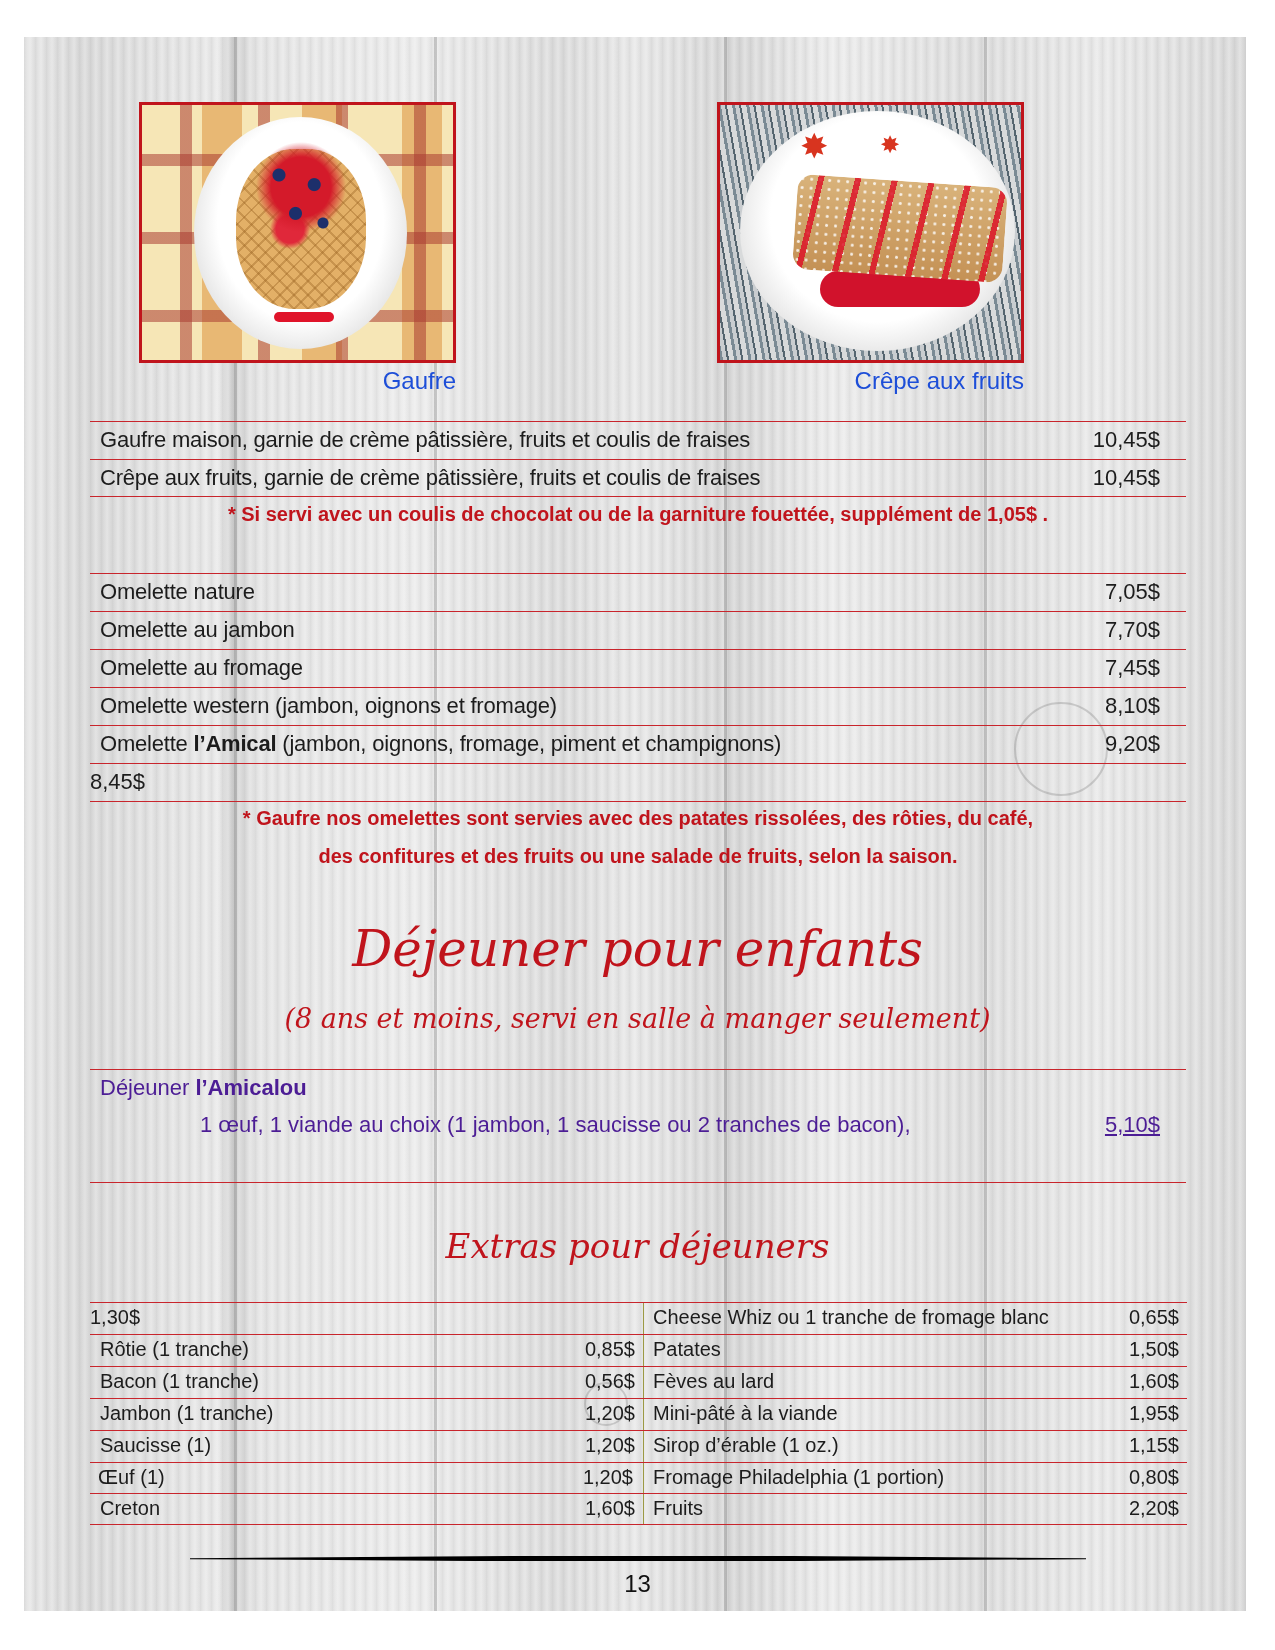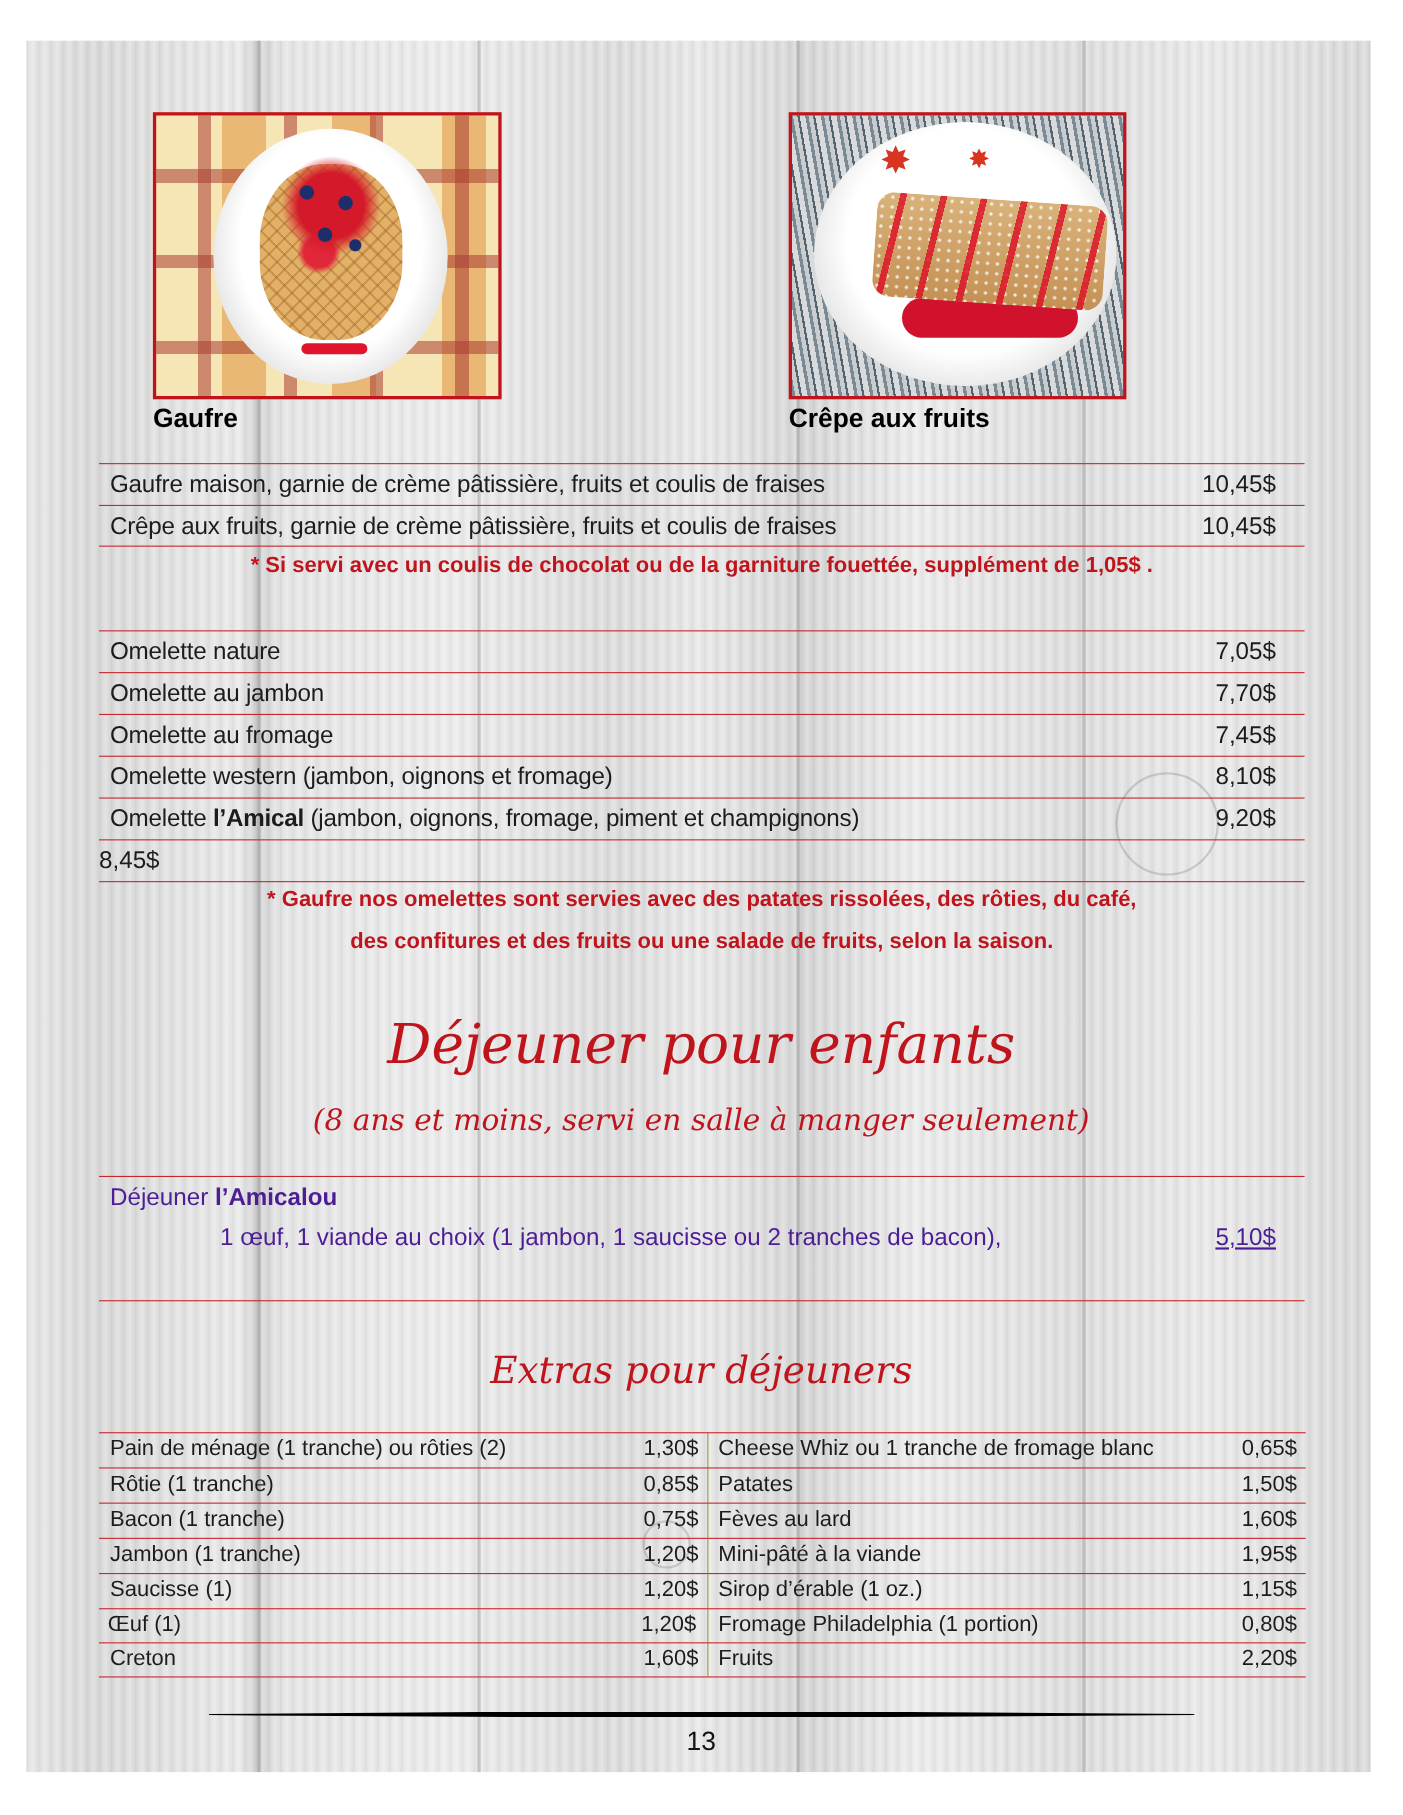--- a/index.html
+++ b/index.html
@@ -56,22 +56,22 @@
       background:
         repeating-linear-gradient(100deg, transparent 0 20px, rgba(220,20,40,0.85) 20px 26px, transparent 26px 36px),
         radial-gradient(circle, rgba(255,255,255,0.8) 1px, transparent 2px) 0 0/9px 9px,
         linear-gradient(180deg, #d9b37b, #c49155);
       transform:rotate(4deg);
   }
   .crepe-sauce { position:absolute; left:80px; top:160px; width:160px; height:36px; border-radius:30px; background:#d1122c; }
   .star { position:absolute; color:#d8341f; font-size:34px; line-height:1; }
 
   .caption {
-    position:absolute; top:367px; color:#000000; font-family:"Liberation Sans", sans-serif;
-    font-weight:bold; font-size:24px; text-align:left;
+    position:absolute; top:367px; color:#1d4ed8; font-family:"Liberation Sans", sans-serif;
+    font-weight:normal; font-size:24px; text-align:right;
   }
 
   .rule { position:absolute; left:90px; width:1096px; height:0; border-top:1.5px solid #c8252c; }
   .row {
     position:absolute; left:90px; width:1096px; height:37px;
     display:flex; align-items:center; justify-content:space-between;
     font-family:"Liberation Sans", sans-serif; font-size:22px; color:#1c1c1c;
   }
   .row .name { padding-left:10px; letter-spacing:-0.2px; }
   .row .price { padding-right:26px; }
@@ -197,32 +197,31 @@
   <div class="kids-price" style="top:43px">5,10$</div>
 </div>
 <div class="rule" style="top:1182px"></div>
 
 <div class="script-title" style="top:1226px;font-size:34px">Extras pour déjeuners</div>
 
 <div class="xdivider"></div>
 
 <div class="xrule" style="left:90px;width:553px;top:1302px"></div>
 <div class="xrow" style="left:90px;width:553px;top:1302px">
-    <span class="name">Pain de ménage (1 tranche) ou rôties (2)</span>
     <span class="price">1,30$</span>
   </div>
 <div class="xrule" style="left:90px;width:553px;top:1334px"></div>
 <div class="xrow" style="left:90px;width:553px;top:1334px">
     <span class="name">Rôtie (1 tranche)</span>
     <span class="price">0,85$</span>
   </div>
 <div class="xrule" style="left:90px;width:553px;top:1366px"></div>
 <div class="xrow" style="left:90px;width:553px;top:1366px">
     <span class="name">Bacon (1 tranche)</span>
-    <span class="price">0,75$</span>
+    <span class="price">0,56$</span>
   </div>
 <div class="xrule" style="left:90px;width:553px;top:1398px"></div>
 <div class="xrow" style="left:90px;width:553px;top:1398px">
     <span class="name">Jambon (1 tranche)</span>
     <span class="price">1,20$</span>
   </div>
 <div class="xrule" style="left:90px;width:553px;top:1430px"></div>
 <div class="xrow" style="left:90px;width:553px;top:1430px">
     <span class="name">Saucisse (1)</span>
     <span class="price">1,20$</span>

